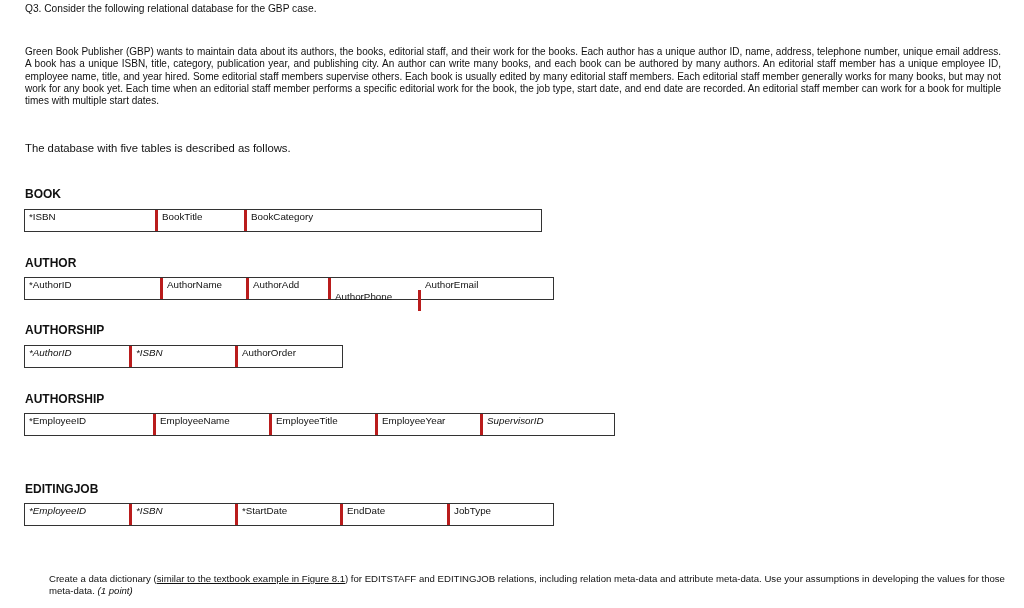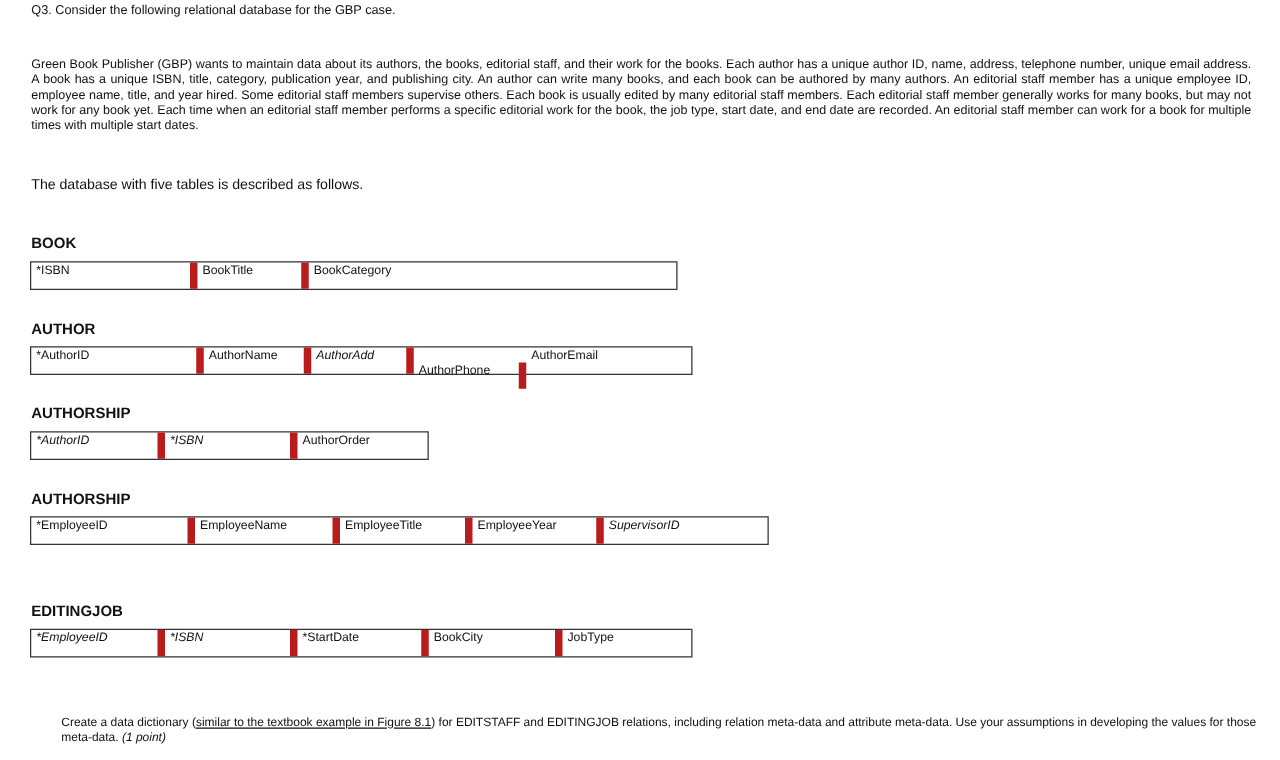--- a/index.html
+++ b/index.html
@@ -16,21 +16,21 @@
   }
   .lead { left:25px; top:142px; font-size:11.3px; }
   .tbl-label { left:25px; font-size:12px;font-weight:bold; }
   .rel {
     position:absolute; left:24px; height:23px;
     border:1px solid #333; box-sizing:border-box;
     display:flex;
   }
   .cell {
     box-sizing:border-box; height:100%;
-    border-right:6px solid #b91c1c;
+    border-right:3px solid #b91c1c;
     padding:1px 0 0 4px; font-size:9.8px; white-space:nowrap;
   }
   .cell:last-child { border-right:none; }
   .cell.italic { font-style:italic; }
   .footer {
     left:25px; top:573px; width:976px; font-size:9.6px; line-height:12px;margin-left:24px;
   }
   .footer .u { text-decoration:underline; }
   .footer .it { font-style:italic; }
 </style>
@@ -47,21 +47,21 @@
 <div class="rel" style="top:209px; width:518px;">
   <div class="cell" style="width:133px;">*ISBN</div>
   <div class="cell" style="width:89px;">BookTitle</div>
   <div class="cell" style="width:101px;">BookCategory</div>
 </div>
 
 <div class="abs tbl-label" style="top:256px;">AUTHOR</div>
 <div class="rel" style="top:277px; width:530px;">
   <div class="cell" style="width:138px;">*AuthorID</div>
   <div class="cell" style="width:86px;">AuthorName</div>
-  <div class="cell" style="width:82px;font-style:italic;">AuthorAdd</div>
+  <div class="cell" style="width:82px;">AuthorAdd</div>
   <div class="cell" style="width:90px;margin-top:12px;">AuthorPhone</div>
   <div class="cell" style="flex:1;">AuthorEmail</div>
 </div>
 
 <div class="abs tbl-label" style="top:323px;">AUTHORSHIP</div>
 <div class="rel" style="top:345px; width:319px;">
   <div class="cell italic" style="width:107px;">*AuthorID</div>
   <div class="cell italic" style="width:106px;">*ISBN</div>
   <div class="cell" style="flex:1;">AuthorOrder</div>
 </div>
@@ -73,17 +73,17 @@
   <div class="cell" style="width:106px;">EmployeeTitle</div>
   <div class="cell" style="width:105px;">EmployeeYear</div>
   <div class="cell italic" style="flex:1;">SupervisorID</div>
 </div>
 
 <div class="abs tbl-label" style="top:482px;">EDITINGJOB</div>
 <div class="rel" style="top:503px; width:530px;">
   <div class="cell italic" style="width:107px;">*EmployeeID</div>
   <div class="cell italic" style="width:106px;">*ISBN</div>
   <div class="cell" style="width:105px;">*StartDate</div>
-  <div class="cell" style="width:107px;">BookCity</div>
+  <div class="cell" style="width:107px;">EndDate</div>
   <div class="cell" style="flex:1;">JobType</div>
 </div>
 
 <div class="abs footer"><span>Create a data dictionary (</span><span class="u">similar to the textbook example in Figure 8.1</span><span>) for EDITSTAFF and EDITINGJOB relations, including relation meta-data and attribute meta-data.  Use your assumptions in developing the values for those meta-data. </span><span class="it">(1 point)</span></div>
 
 </body></html>

